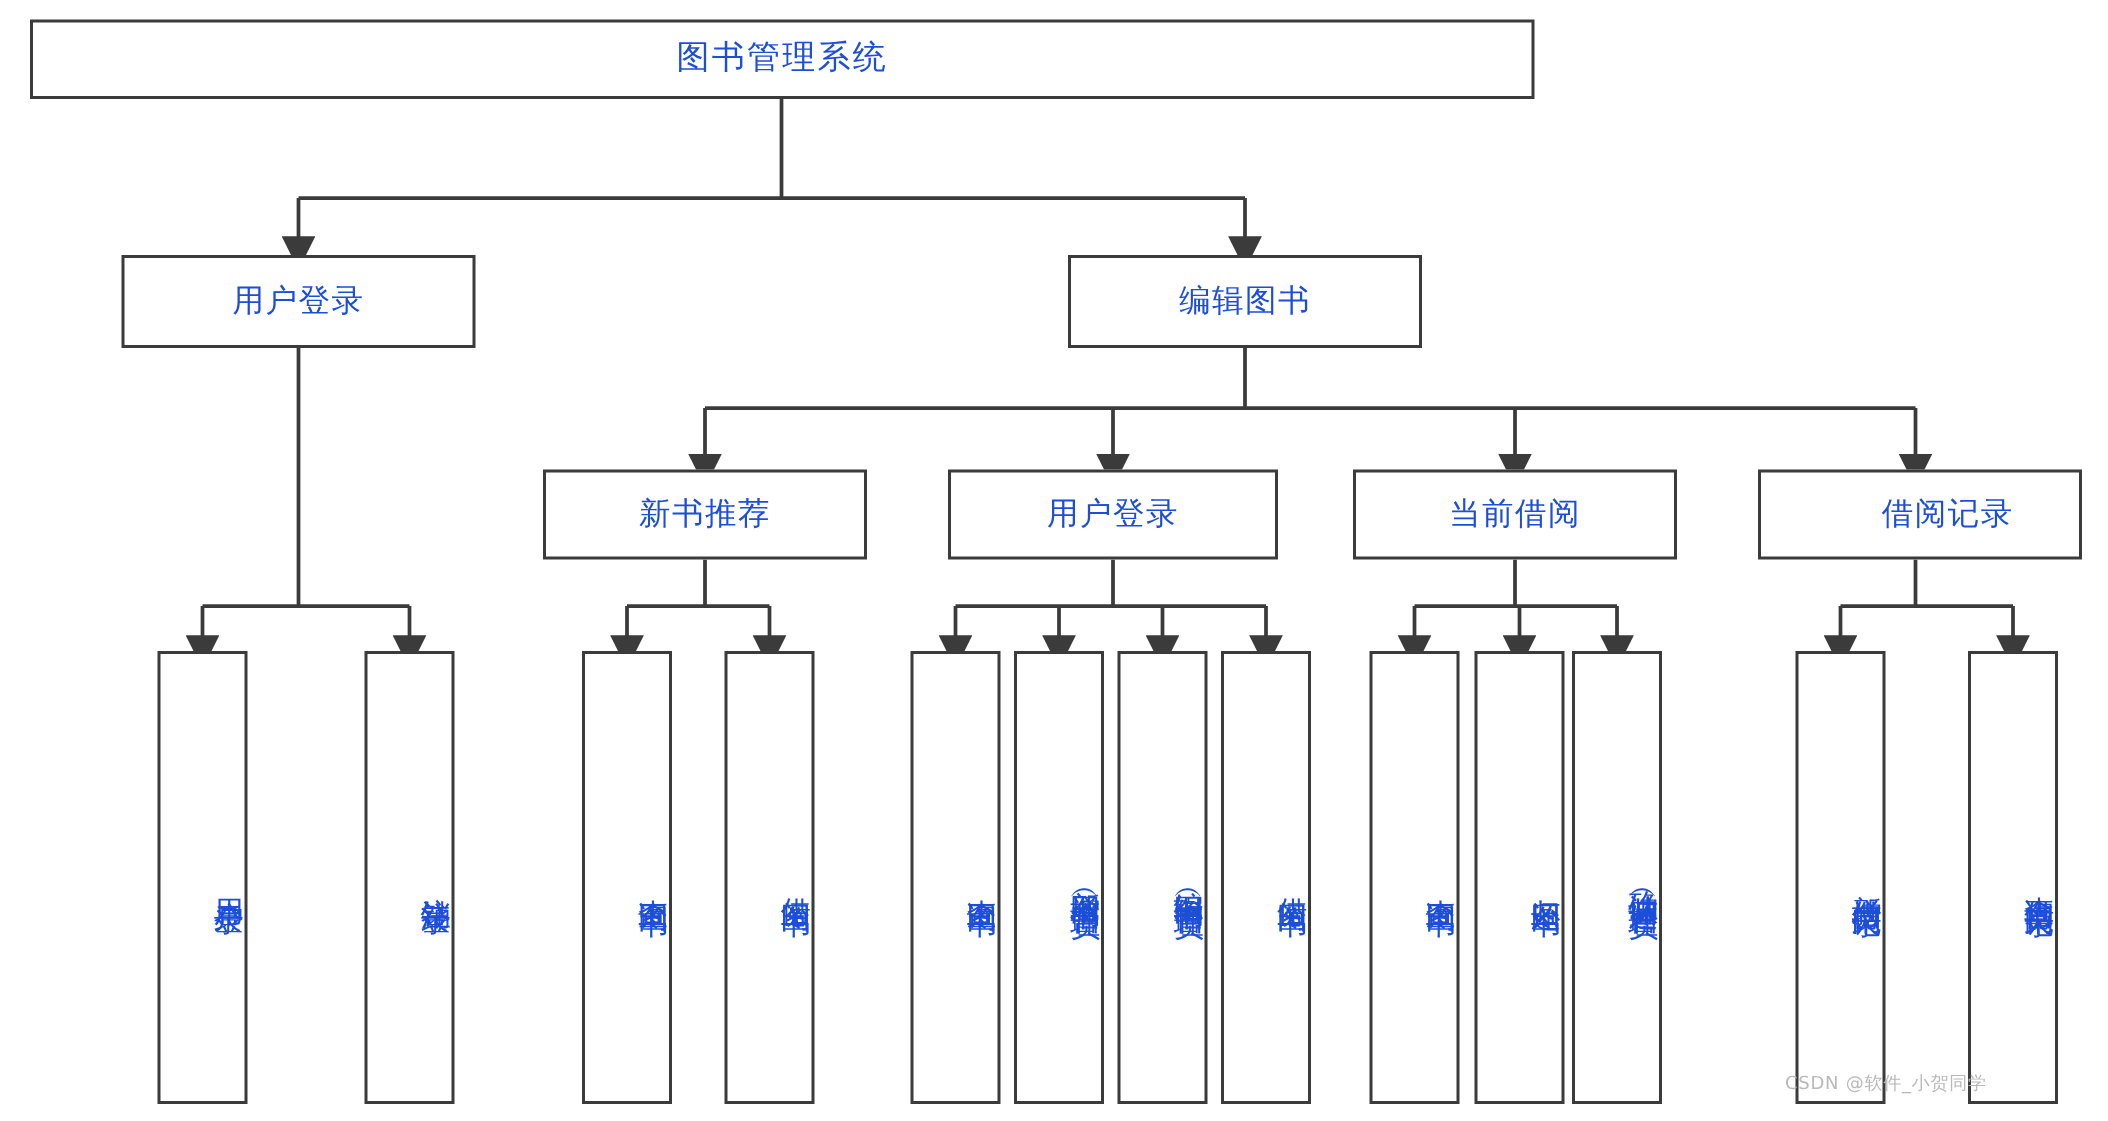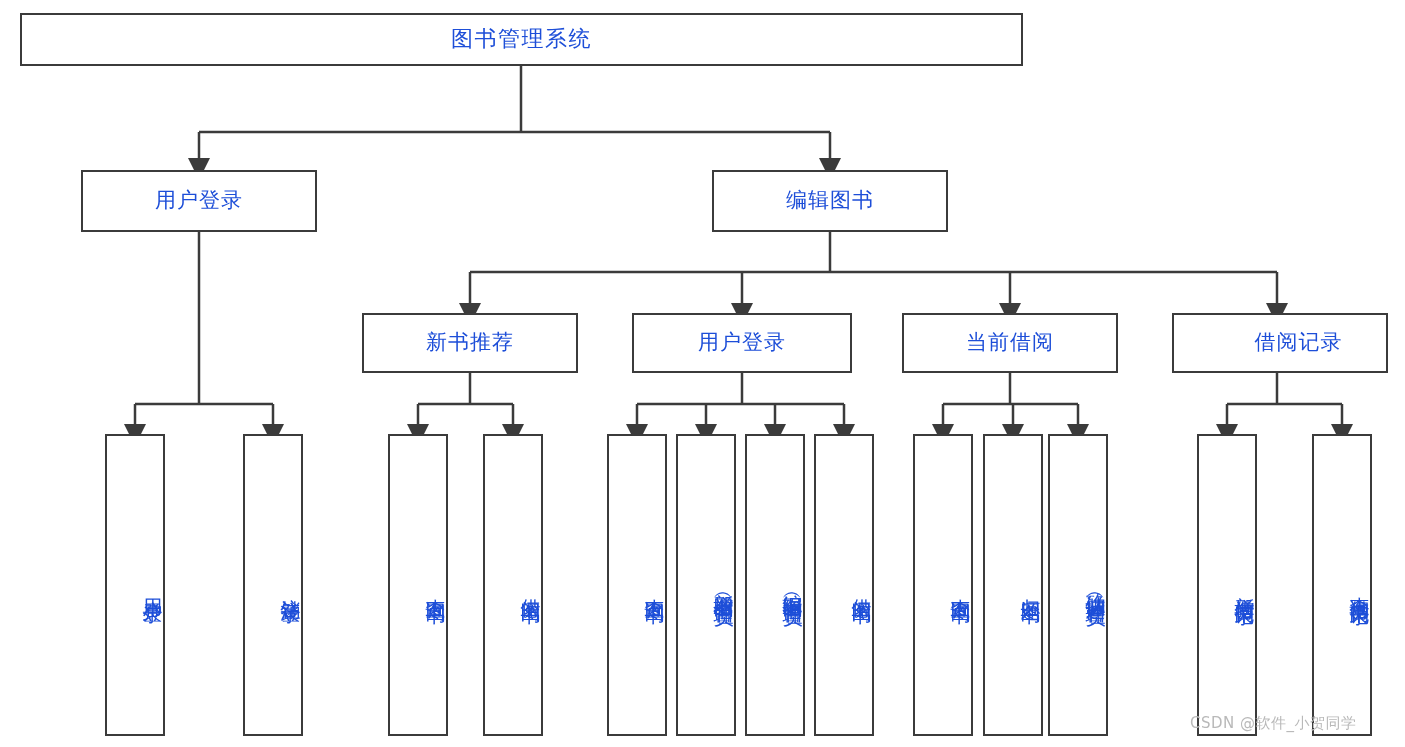--- a/index.html
+++ b/index.html
@@ -59,21 +59,21 @@
   }
   .node-v .vtext {
     writing-mode: vertical-rl;
     text-orientation: upright;
     display: block;
   }
   .watermark {
     position: absolute;
     left: 1190px;
     top: 714px;
-    font-size: 15px;
+    font-size: 12px;
     color: #b9b9b9;
     letter-spacing: 0.5px;
     white-space: nowrap;
     z-index: 3;
   }
 </style>
 </head>
 <body>
 
 <div id="canvas">

